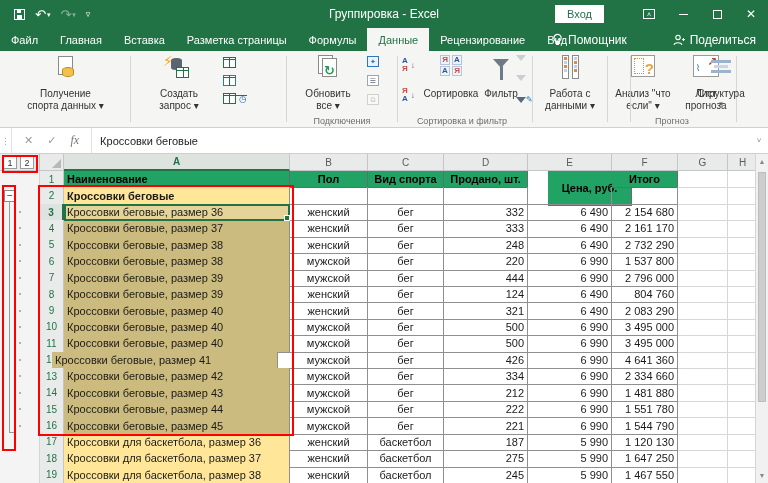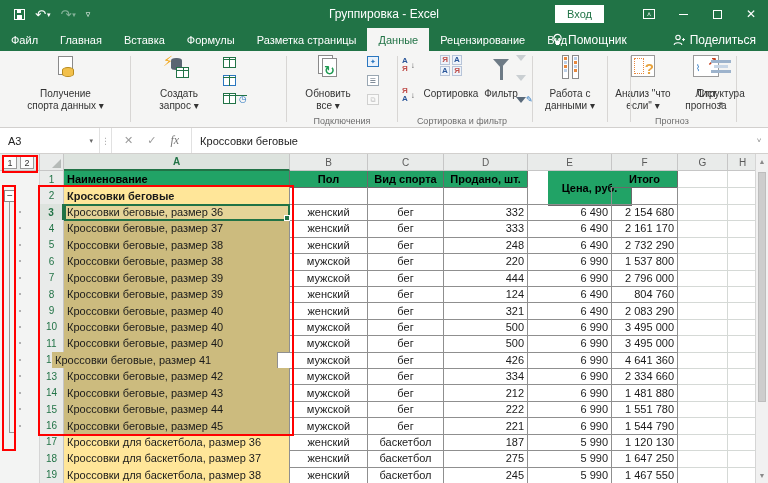--- a/index.html
+++ b/index.html
@@ -148,22 +148,22 @@
         </div>
       <div class="win-btn">✕</div>
     </div>
   </div>
 
   <div class="tabrow">
     <div id="tabs-host" style="display:flex;">
         <div class="tab">Файл</div>
         <div class="tab">Главная</div>
         <div class="tab">Вставка</div>
+        <div class="tab">Разметка страницы</div>
         <div class="tab">Формулы</div>
-        <div class="tab">Разметка страницы</div>
         <div class="tab active">Данные</div>
         <div class="tab">Рецензирование</div>
         <div class="tab">Вид</div>
       </div>
     <div class="tabrow-right">
       <div class="tab-util">
         <svg class="bulb-svg" width="11" height="14" viewBox="0 0 11 14">
             <circle cx="5.5" cy="5" r="3.6" fill="none" stroke="#fff" stroke-width="1.2"></circle>
             <rect x="4" y="9" width="3" height="3" fill="#fff"></rect>
           </svg>
@@ -359,24 +359,20 @@
             <span class="bar" style="width:20px;"></span>
           </div>
       </div>
       <div>Структура</div>
       <div class="caret">▾</div>
     </div>
   </div>
   <div class="gsep" style="position:absolute;top:56px;left:630px;height:66px;"></div>
 
   <div class="fbar">
-    <div class="namebox">
-        <span>A3</span>
-        <span class="nb-caret">▾</span>
-      </div>
     <div class="fbar-dots">⋮</div>
     <div class="fbtns">
       <span>✕</span>
       <span>✓</span>
       <span class="fx">fx</span>
     </div>
     <div class="finput">Кроссовки беговые</div>
     <div class="fbar-exp">˅</div>
   </div>
 

